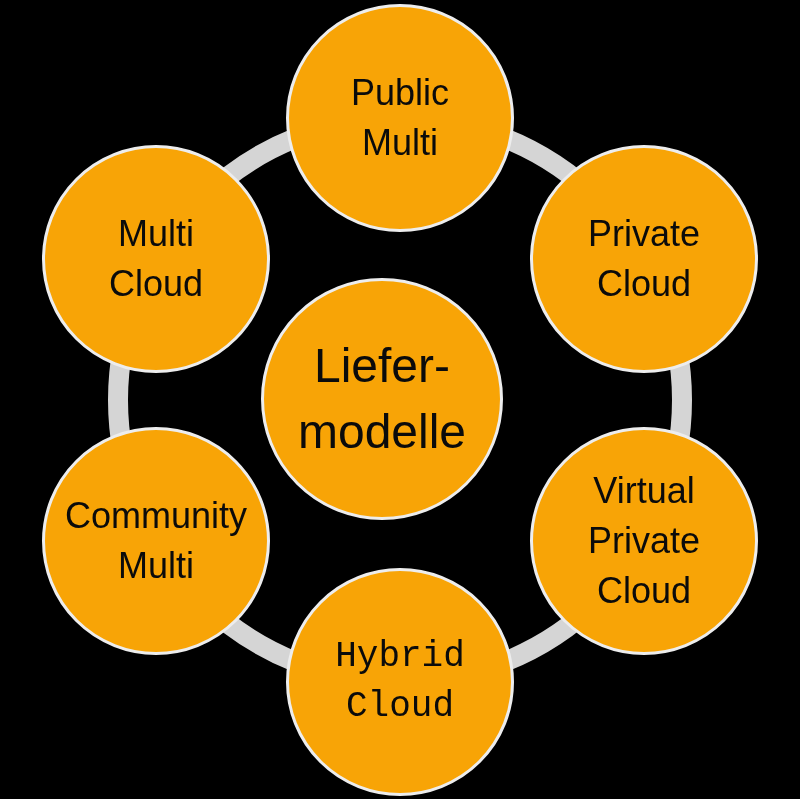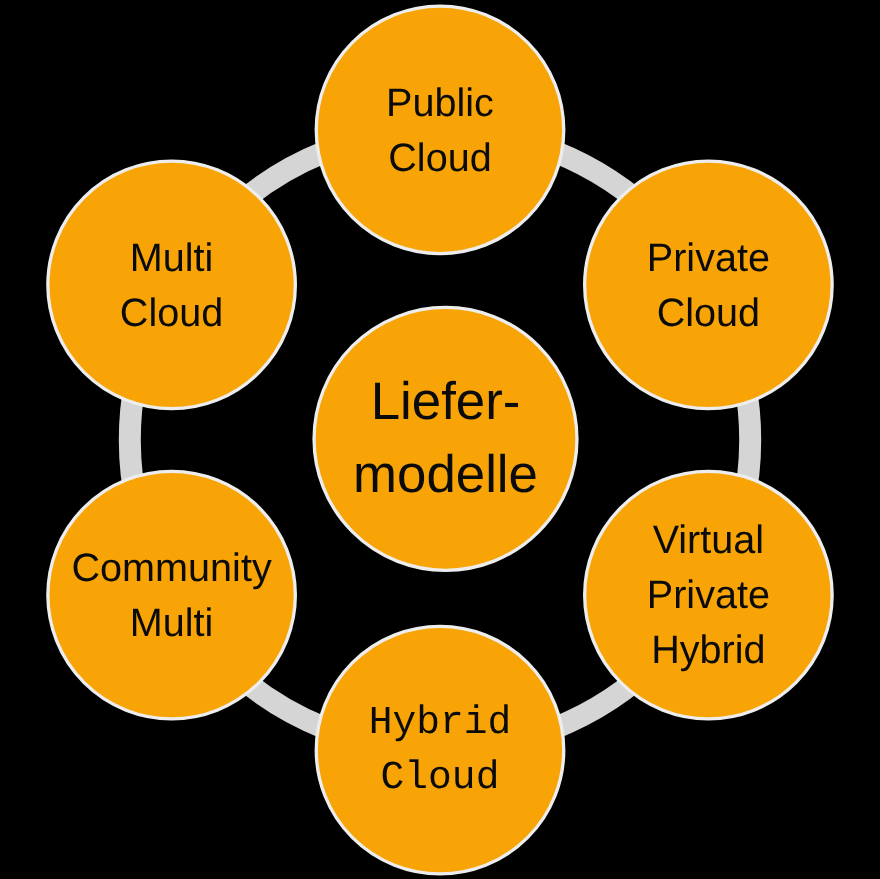--- a/index.html
+++ b/index.html
@@ -62,45 +62,45 @@
     line-height: 1.38;
   }
 
   
   .pos-public    { left: 400px; top: 118px; }
   .pos-private   { left: 644px; top: 259px; }
   .pos-vpc       { left: 644px; top: 541px; }
   .pos-hybrid    { left: 400px; top: 682px; font-family: Liberation Mono, monospace; }
   .pos-community { left: 156px; top: 541px; }
   .pos-multi     { left: 156px; top: 259px; align-items: center; }
-  .pos-center    { left: 405px; top: 399px; }
+  .pos-center    { left: 382px; top: 399px; }
 </style>
 </head>
 <body>
 
 <div class="canvas">
 
   <svg class="ring-svg" viewBox="0 0 800 799" aria-hidden="true">
     <circle class="ring" cx="400" cy="400" r="282"></circle>
   </svg>
 
   <div class="node sat pos-public">
     <span class="node-text">Public
-Cloud</span>
+Multi</span>
   </div>
 
   <div class="node sat pos-private">
     <span class="node-text">Private
 Cloud</span>
   </div>
 
   <div class="node sat pos-vpc">
     <span class="node-text">Virtual
 Private
-Hybrid</span>
+Cloud</span>
   </div>
 
   <div class="node sat pos-hybrid">
     <span class="node-text">Hybrid
 Cloud</span>
   </div>
 
   <div class="node sat pos-community">
     <span class="node-text">Community
 Multi</span>

